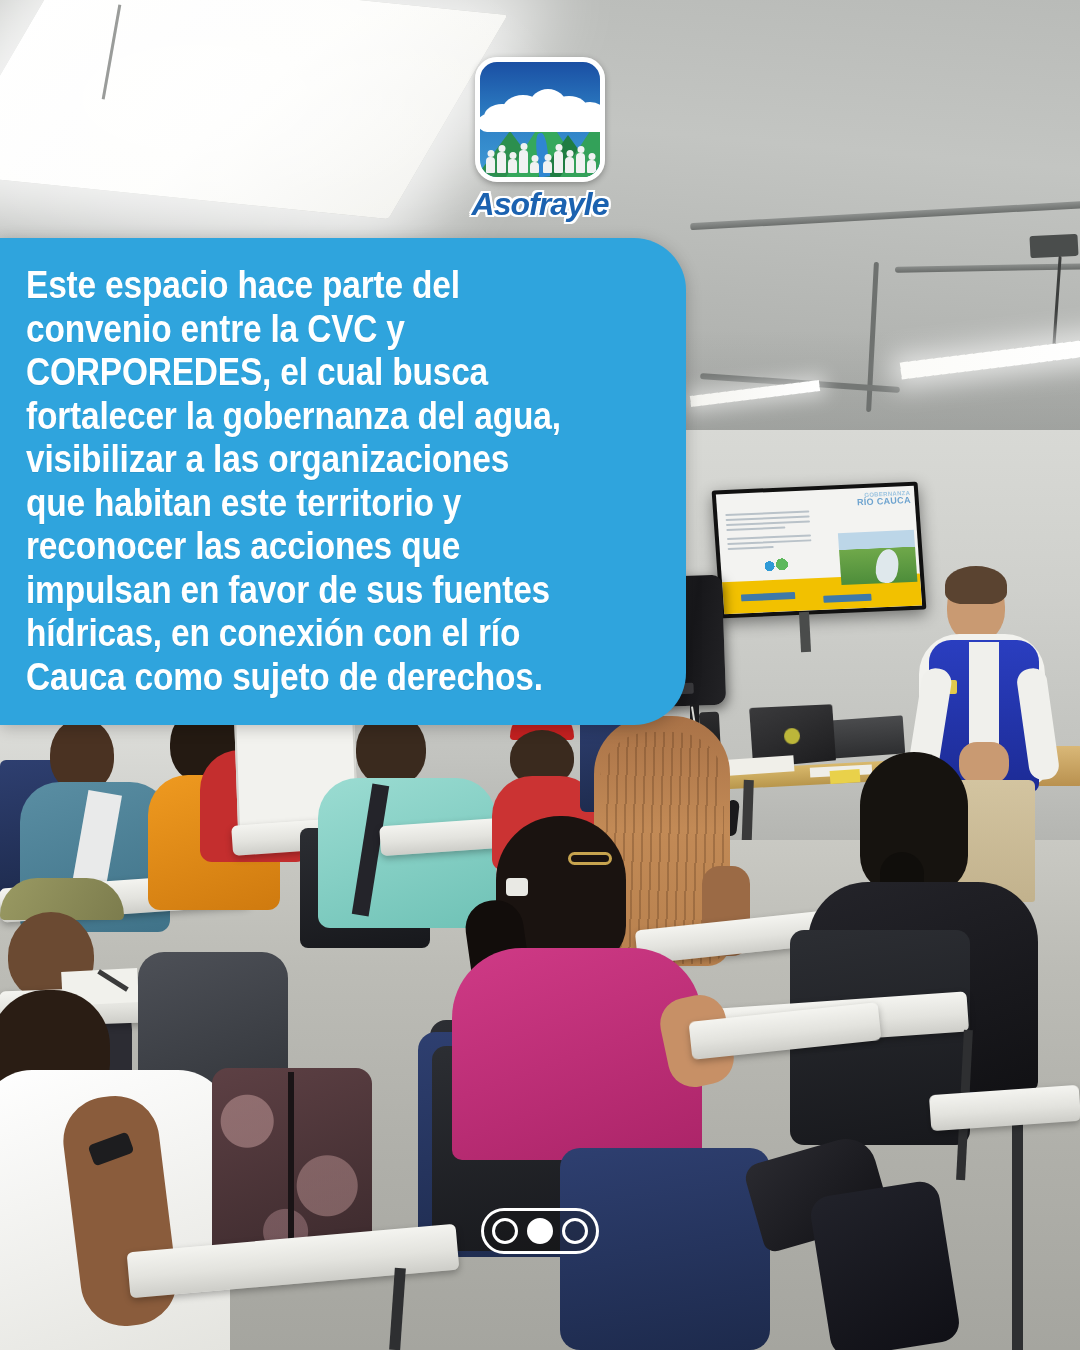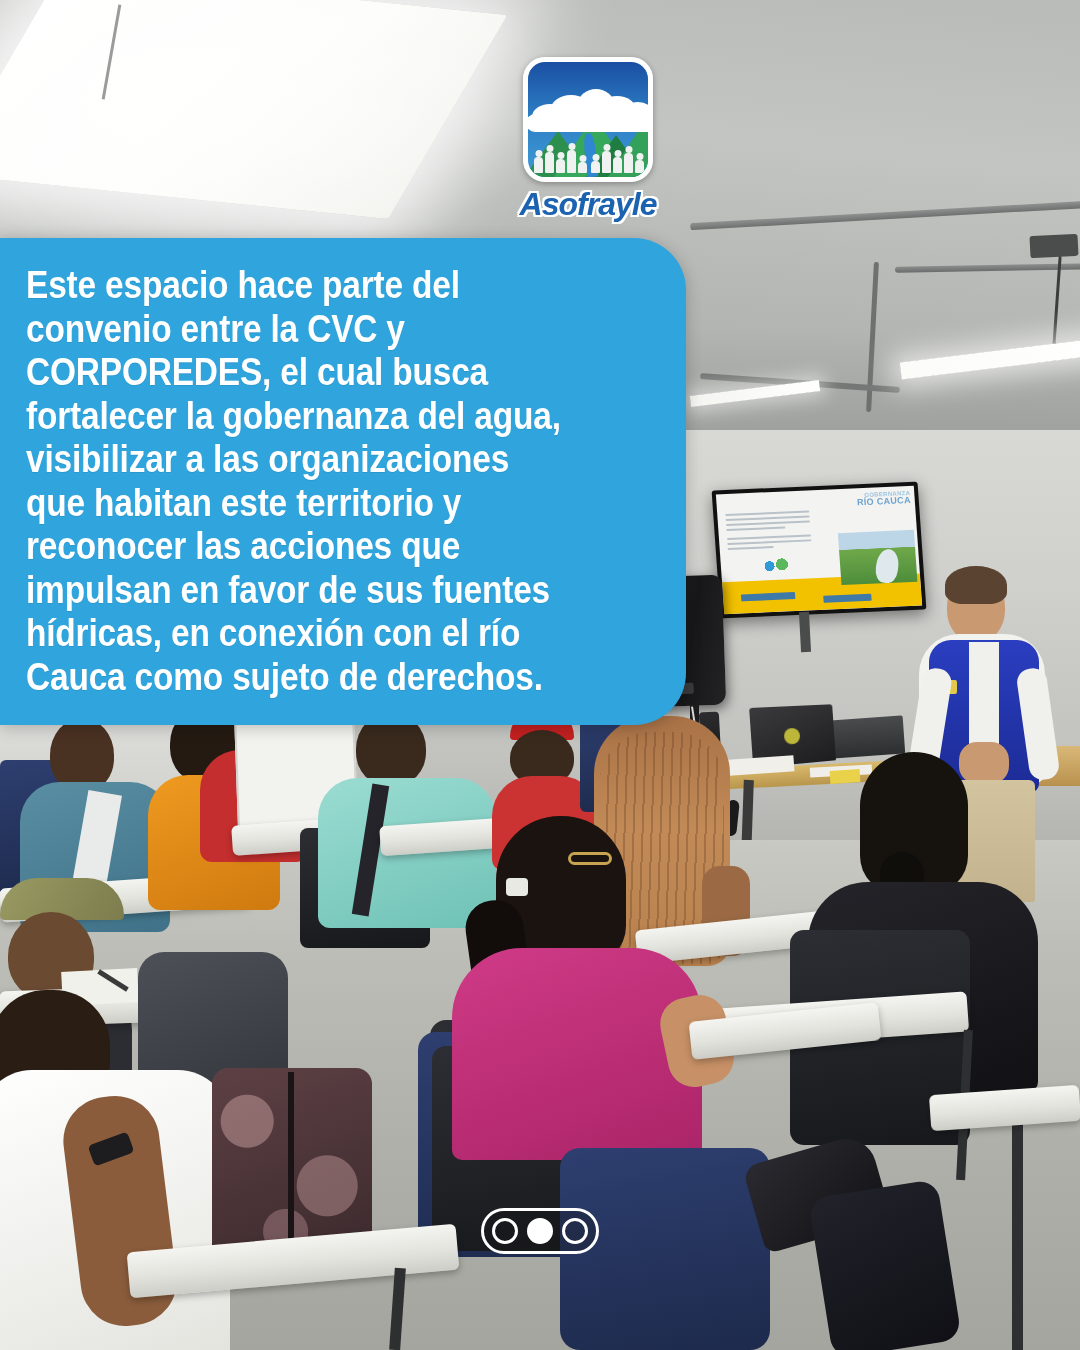--- a/index.html
+++ b/index.html
@@ -303,21 +303,20 @@
     transform-origin:left center;
     white-space:pre-line;
     text-shadow:0 1px 0 rgba(0,0,0,.07);
   }
 
   
   .logo-wrap{
     position:absolute; left:466px; top:57px;
     width:148px; height:160px;
     text-align:center;
-    margin-left:48px;
   }
   .logo-badge{
     position:relative;
     width:130px; height:125px; margin:0 auto;
     background:linear-gradient(180deg,#1a4fa3 0%,#2d7fc4 48%,#3f9ad6 100%);
     border-radius:22px;
     border:5px solid #ffffff;
     overflow:hidden;
     box-shadow:0 2px 6px rgba(0,0,0,.3);
   }

